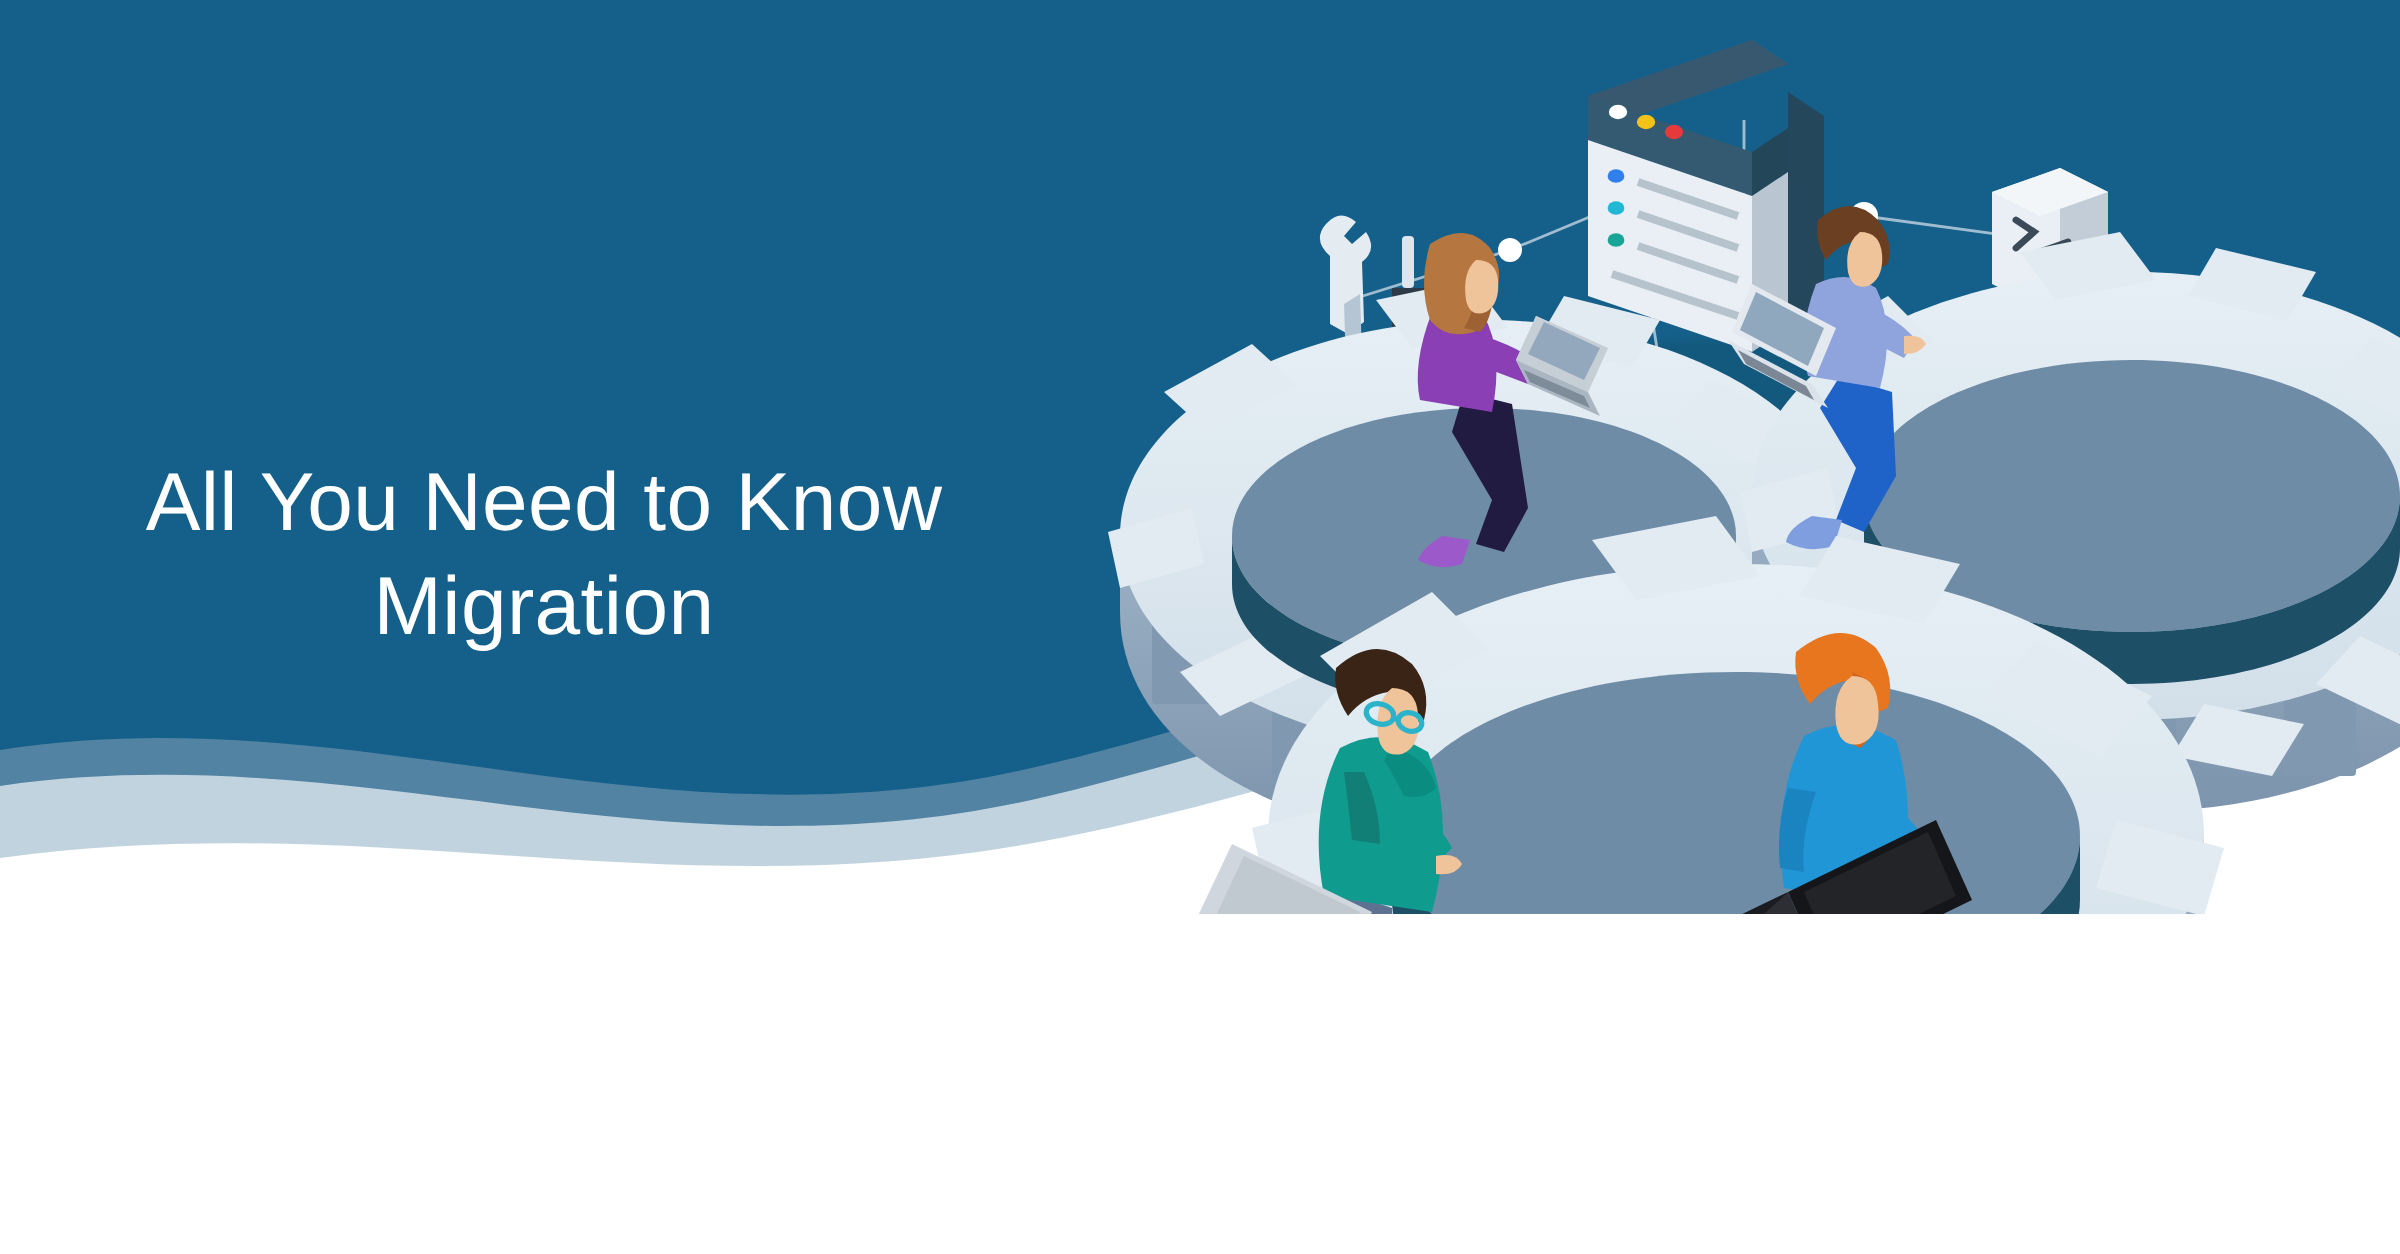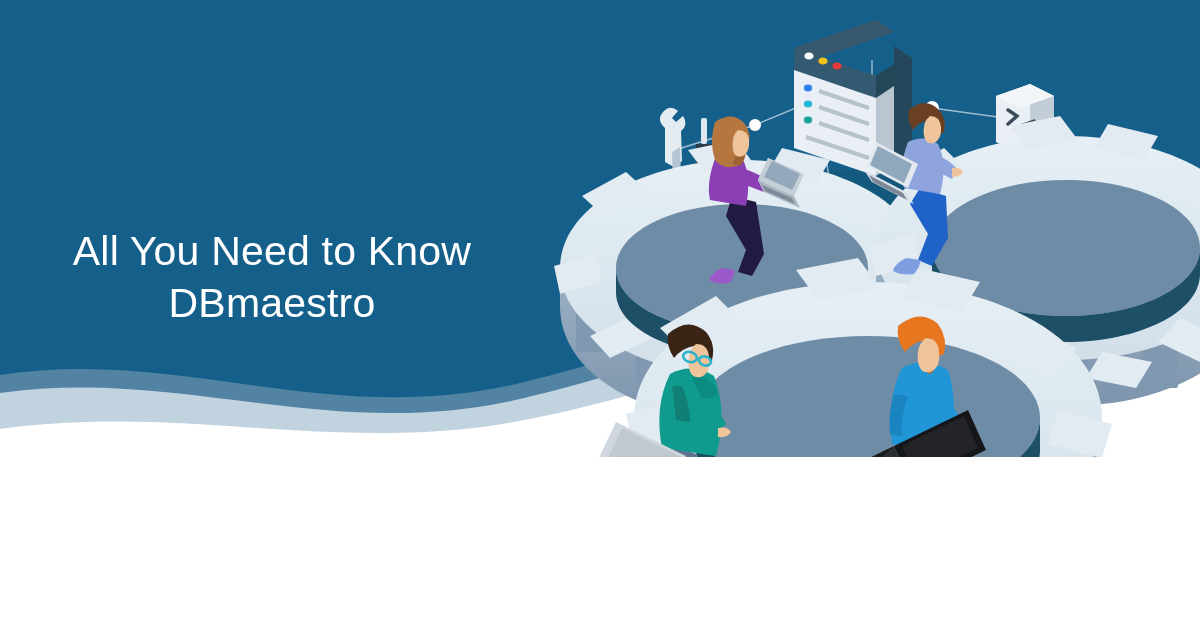--- a/index.html
+++ b/index.html
@@ -378,17 +378,17 @@
   <div class="wave">
     <svg viewBox="0 0 1200 260" preserveAspectRatio="none" xmlns="http://www.w3.org/2000/svg">
       <path d="M0 178 C180 150 330 232 520 186 C700 144 860 56 1060 44 C1120 40 1170 40 1200 44 L1200 260 L0 260 Z" fill="#5e89a6" opacity=".85"></path>
       <path d="M0 196 C180 170 330 246 520 202 C700 160 870 76 1070 62 C1125 58 1172 58 1200 62 L1200 260 L0 260 Z" fill="#c2d3e0"></path>
       <path d="M0 232 C190 206 340 260 530 222 C720 184 890 98 1090 84 C1140 80 1175 80 1200 84 L1200 260 L0 260 Z" fill="#ffffff"></path>
     </svg>
   </div>
 
   <h1 class="headline">
     <span class="hl-line">All You Need to Know</span>
-    <span class="hl-line">DBmaestro</span>
+    <span class="hl-line">Migration</span>
   </h1>
 
 
 </div>
 
 </body></html>

